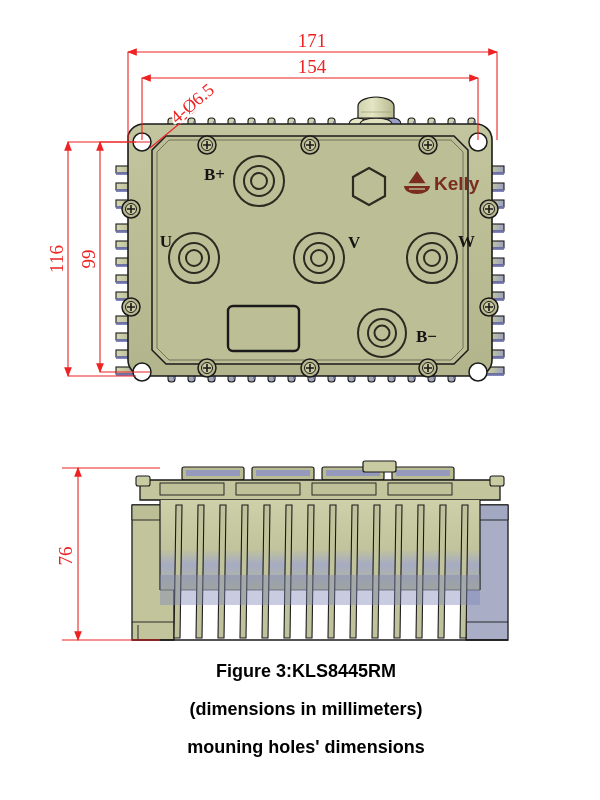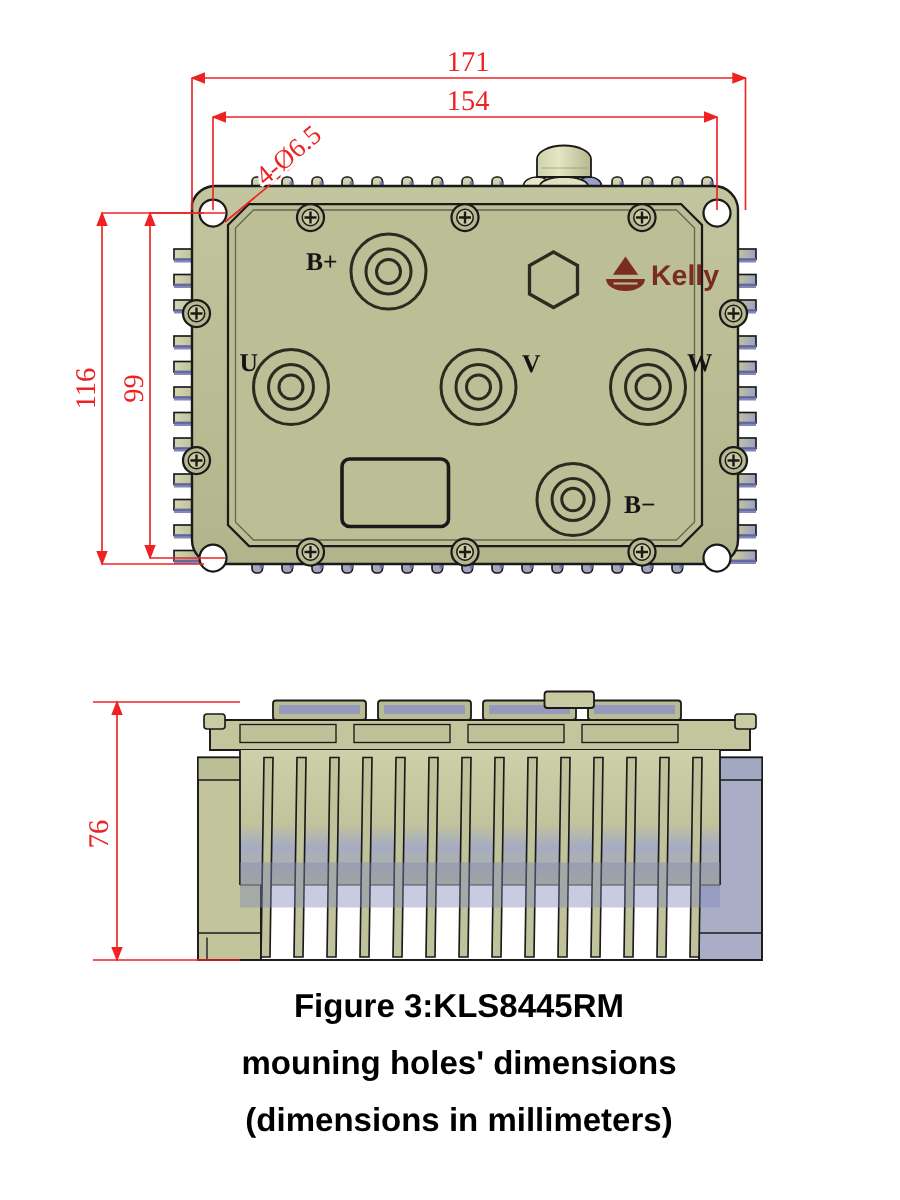--- a/index.html
+++ b/index.html
@@ -17,21 +17,21 @@
     position:absolute;
     left:0;
     top:652px;
     width:600px;
     text-align:center;
     color:#000000;
   }
   .caption-line{
     font-family:"Liberation Sans", sans-serif;
     font-weight:bold;
-    font-size:22px;
+    font-size:18px;
     line-height:38px;
     letter-spacing:0px;
     white-space:nowrap;
     padding-left:12px;
   }
 </style>
 </head>
 <body>
 
 <div id="sheet">
@@ -564,15 +564,15 @@
       <path d="M62 640 L160 640"></path>
       <path d="M78 468 L78 640" marker-start="url(#arrTipL)" marker-end="url(#arrTipR)"></path>
     </g>
     <text x="72" y="556" font-family="Liberation Serif, serif" font-size="19" fill="#ee2222" text-anchor="middle" transform="rotate(-90 72 556)" stroke="#ffffff" stroke-width="4" paint-order="stroke">76</text>
   </g>
 </svg>
 </div>
 
 <div class="caption-block">
   <div class="caption-line">Figure 3:KLS8445RM</div>
+  <div class="caption-line">(dimensions in millimeters)</div>
   <div class="caption-line">mouning holes' dimensions</div>
-  <div class="caption-line">(dimensions in millimeters)</div>
 </div>
 
 </body></html>

